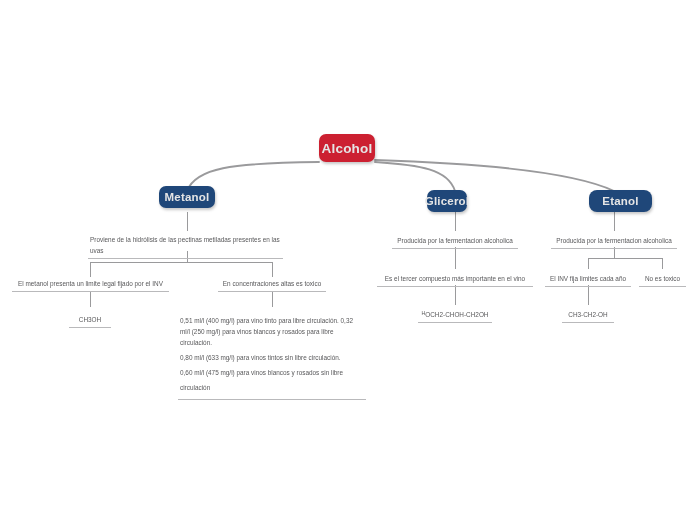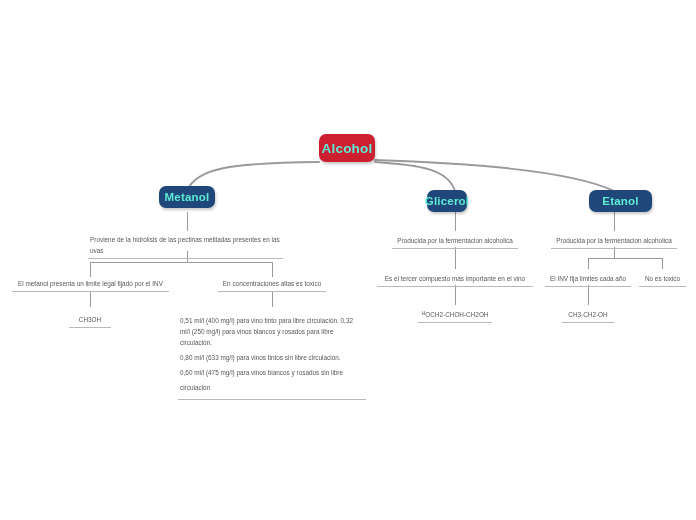--- a/index.html
+++ b/index.html
@@ -28,21 +28,21 @@
   }
 
   
   .node {
     position: absolute;
     box-sizing: border-box;
   }
 
   .pill {
     border-radius: 7px;
-    color: #5eead4;
+    color: #e5e5e5;
     font-weight: bold;
     display: flex;
     align-items: center;
     justify-content: center;
     letter-spacing: 0.2px;
     box-shadow: 1px 2px 3px rgba(0,0,0,0.22);
   }
 
   .pill.root {
     background: #cc2031;
@@ -119,21 +119,21 @@
   </div>
 
   <div class="node pill level1" style="left:159px; top:186px; width:56px;">
     <span>Metanol</span>
   </div>
 
   <div class="node pill level1" style="left:427px; top:190px; width:40px;">
     <span>Glicerol</span>
   </div>
 
-  <div class="node pill level1" style="left:589px; top:190px; width:63px;">
+  <div class="node pill level1" style="left:589px; top:190px; width:63px;border-radius:8px;">
     <span>Etanol</span>
   </div>
 
   <div class="tnode left-align" style="left:88px; top:234px; width:195px;">
     <span>Proviene de la hidrólisis de las pectinas metiladas presentes en las uvas</span>
   </div>
 
   <div class="tnode" style="left:12px; top:279px; width:157px;">
     <span>El metanol presenta un limite legal fijado por el INV</span>
   </div>

